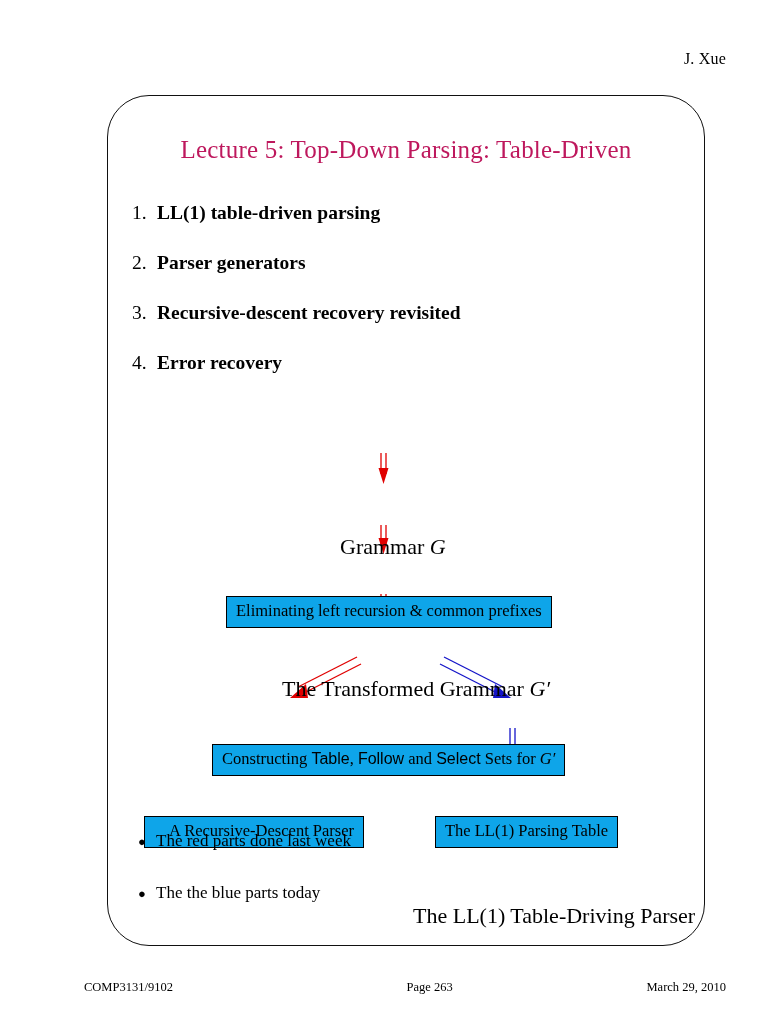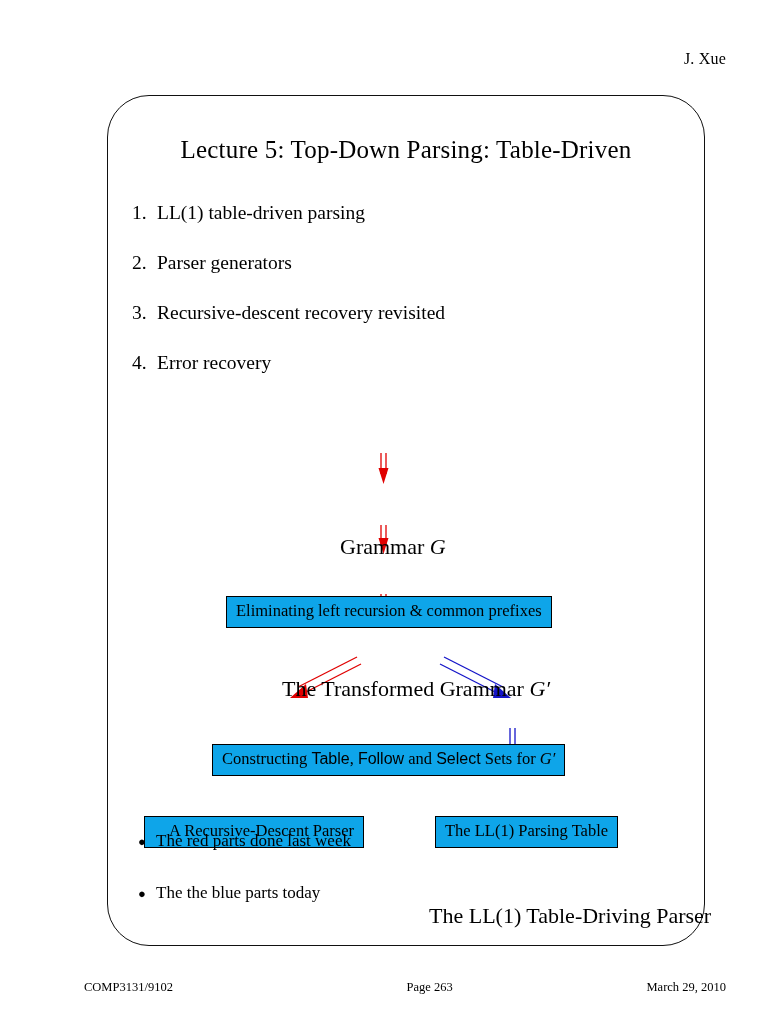--- a/index.html
+++ b/index.html
@@ -39,42 +39,42 @@
   }
 
   
   .slide-title {
     position: absolute;
     left: 0;
     right: 0;
     top: 40px;
     text-align: center;
     font-size: 25px;
-    color: #000000;
+    color: #be185d;
     letter-spacing: 0.2px;
   }
 
   
   .topic-list {
     position: absolute;
     left: 24px;
     top: 106px;
     width: 540px;
   }
   .topic-item {
     display: flex;
     align-items: baseline;
     font-size: 19.5px;
     margin-bottom: 28px;
   }
   .topic-num {
     width: 25px;
     flex: 0 0 25px;
   }
-  .topic-text { white-space: nowrap; }
+  .topic-text { white-space: nowrap; font-weight: bold; }
 
   
   .flow {
     position: absolute;
     left: 0;
     top: 330px;
     width: 598px;
     height: 400px;
   }
   .flow-label {
@@ -220,21 +220,21 @@
     </div>
 
     <div class="flow-box" style="left:104px; top:318px;">
       <span>Constructing </span><span class="mono-sans">Table</span><span>, </span><span class="mono-sans">Follow</span><span> and </span><span class="mono-sans">Select</span><span> Sets for </span><span class="ital">G′</span>
     </div>
 
     <div class="flow-box" style="left:36px; top:390px;padding-left:24px;">A Recursive-Descent Parser</div>
 
     <div class="flow-box" style="left:327px; top:390px;">The LL(1) Parsing Table</div>
 
-    <div class="flow-label" style="left:305px; top:477px;margin-left:16px;">The LL(1) Table-Driving Parser</div>
+    <div class="flow-label" style="left:305px; top:477px;">The LL(1) Table-Driving Parser</div>
 
   </div>
 
   <div class="bullets">
     <div class="bullet-item">
       <span class="bullet-dot">●</span>
       <span>The red parts done last week</span>
     </div>
     <div class="bullet-item">
       <span class="bullet-dot">●</span>

